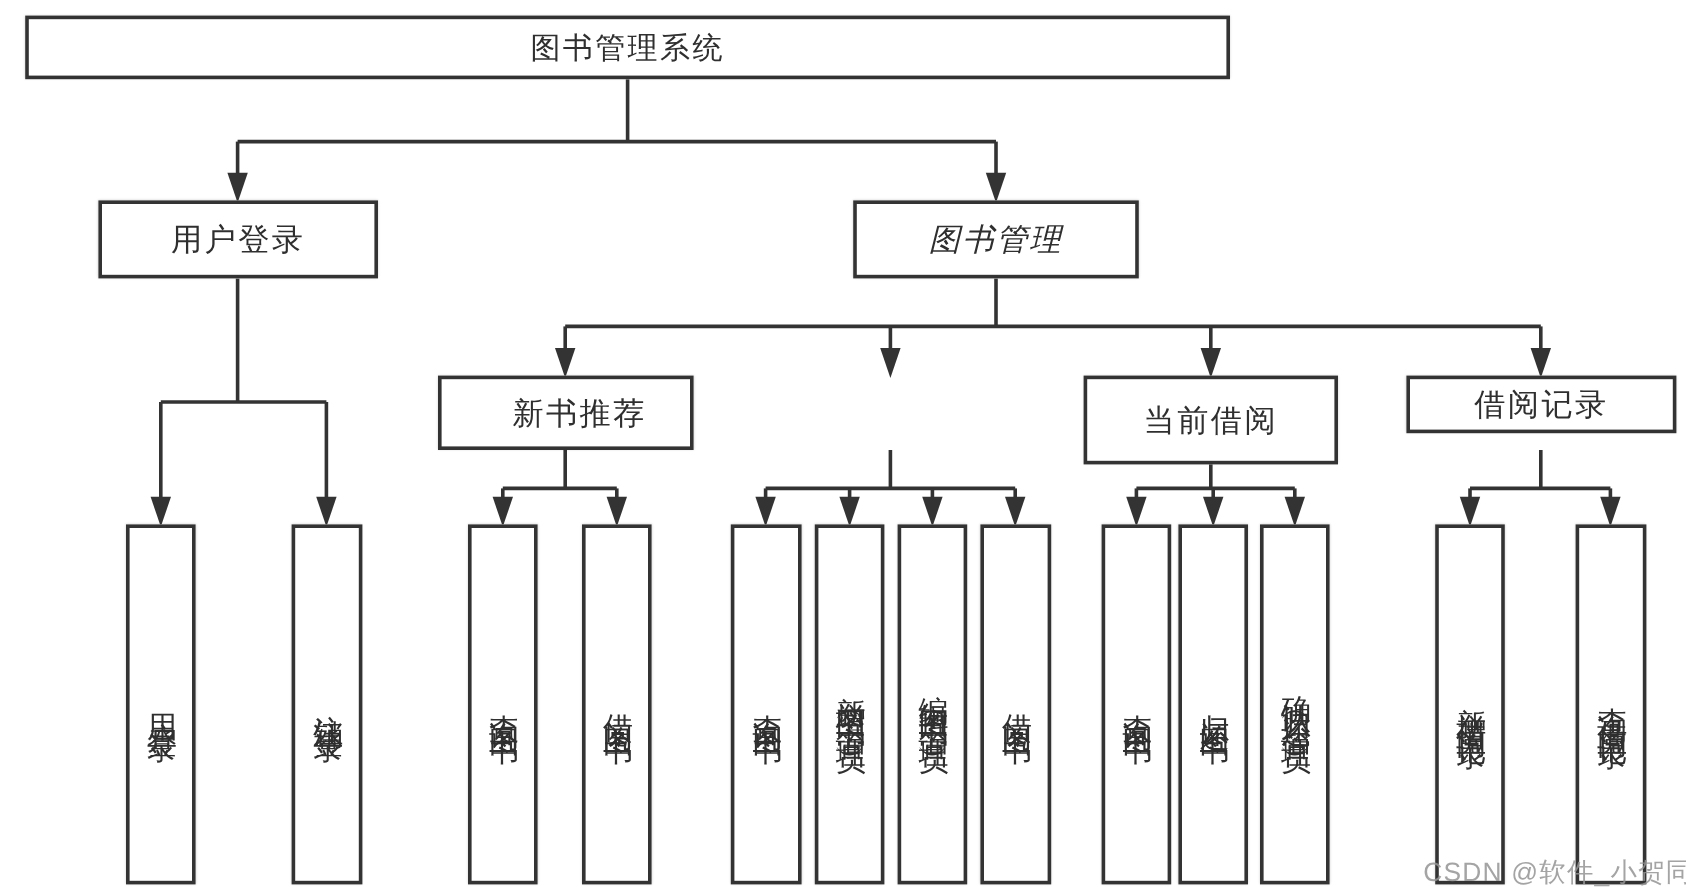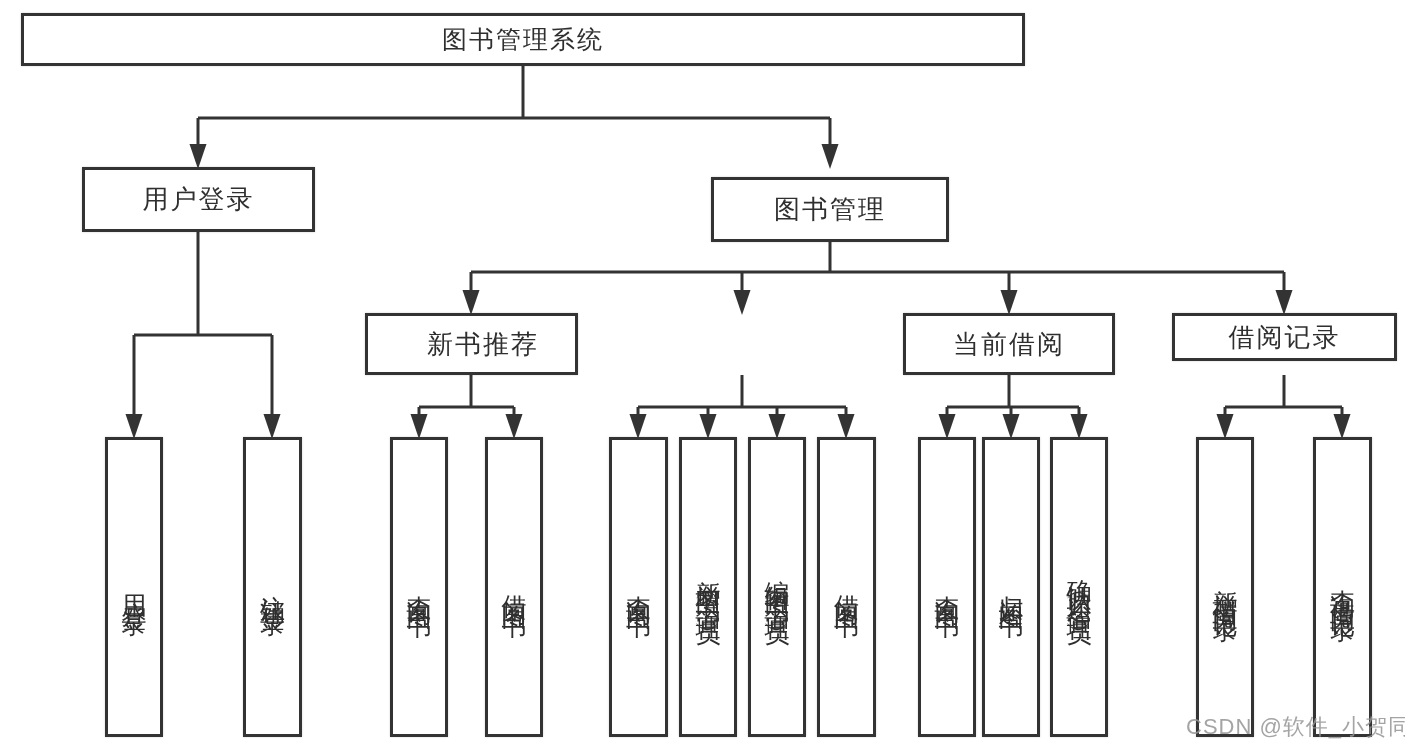--- a/index.html
+++ b/index.html
@@ -139,28 +139,28 @@
     </g>
   </svg>
 
   <div class="hbox root" style="left:21px; top:13px; width:1004px; height:53px;">
     <span>图书管理系统</span>
   </div>
 
   <div class="hbox" style="left:82px; top:167px; width:233px; height:65px;">
     <span>用户登录</span>
   </div>
-  <div class="hbox" style="left:711px; top:177px; width:238px; height:65px;">
+  <div class="hbox" style="left:711px; top:167px; width:238px; height:65px;font-style:italic;">
     <span>图书管理</span>
   </div>
 
   <div class="hbox" style="left:365px; top:313px; width:213px; height:62px;padding-left:23px;">
     <span>新书推荐</span>
   </div>
-  <div class="hbox" style="left:903px; top:313px; width:212px; height:62px;">
+  <div class="hbox" style="left:903px; top:313px; width:212px; height:74px;">
     <span>当前借阅</span>
   </div>
   <div class="hbox" style="left:1172px; top:313px; width:225px; height:48px;">
     <span>借阅记录</span>
   </div>
 
   <div class="vbox" style="left:105px; width:58px;">
     <span class="vlabel">用户登录</span>
   </div>
   <div class="vbox" style="left:243px; width:59px;">

